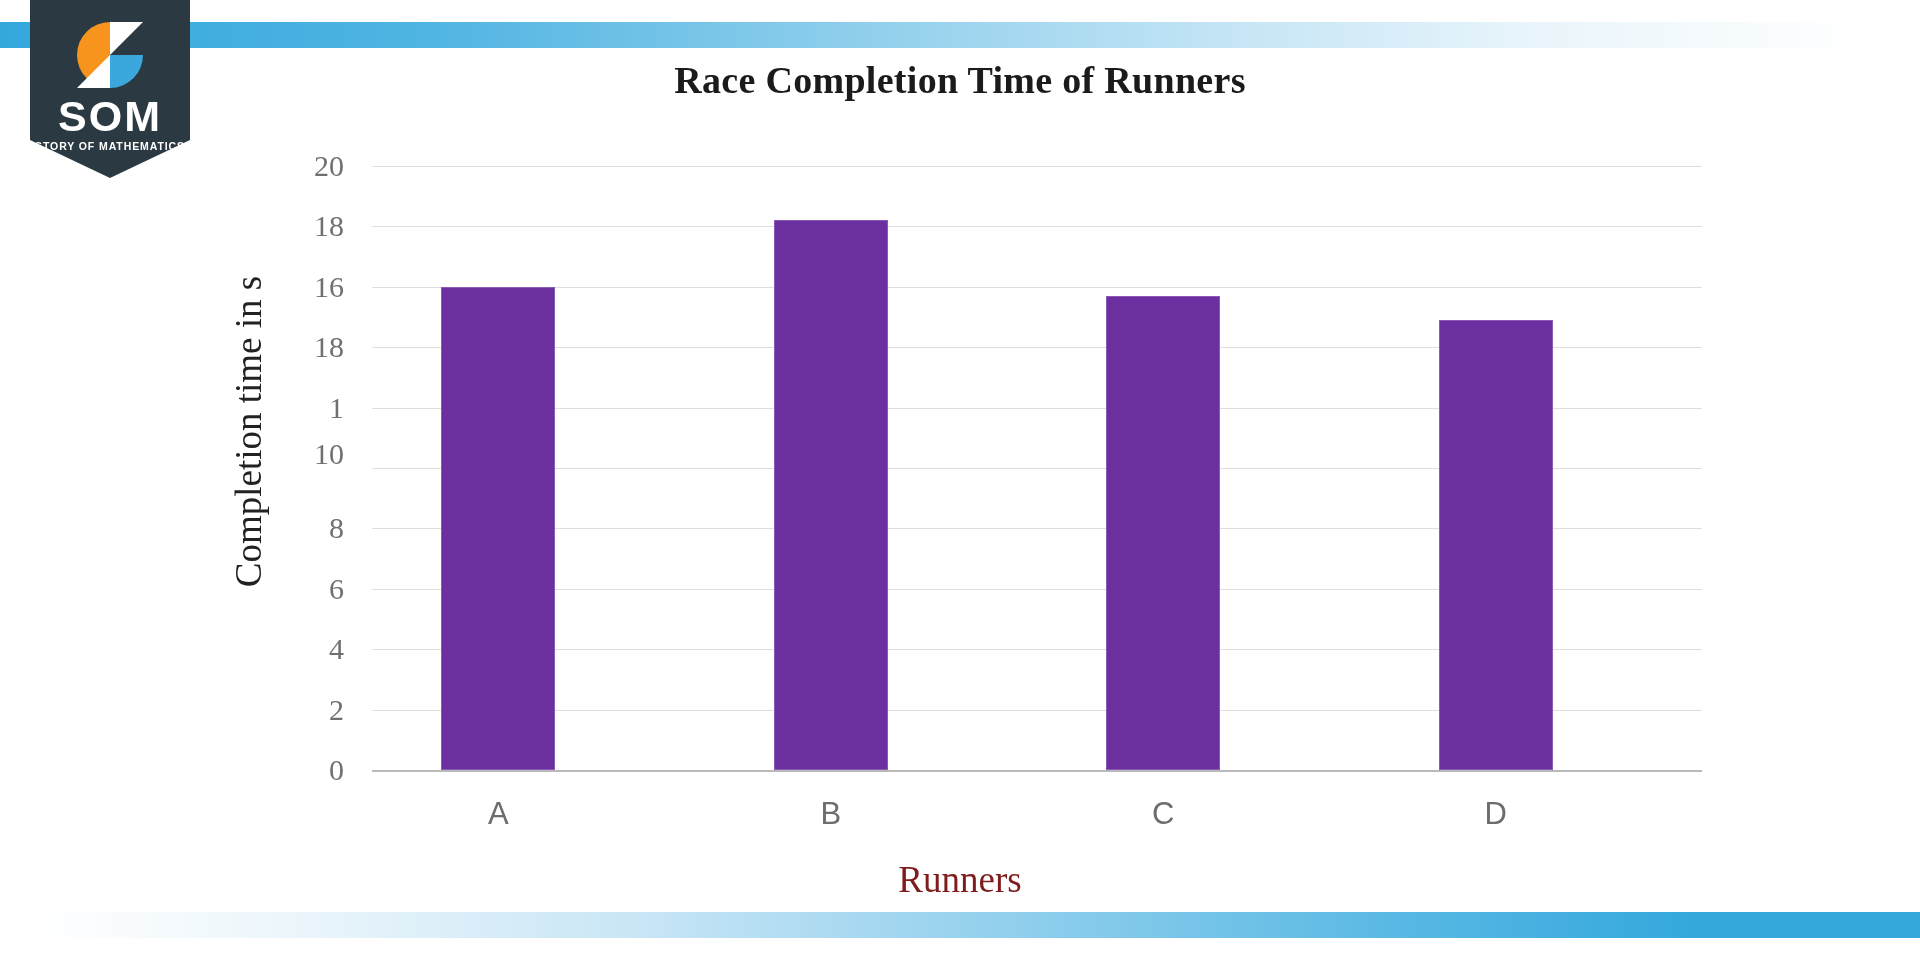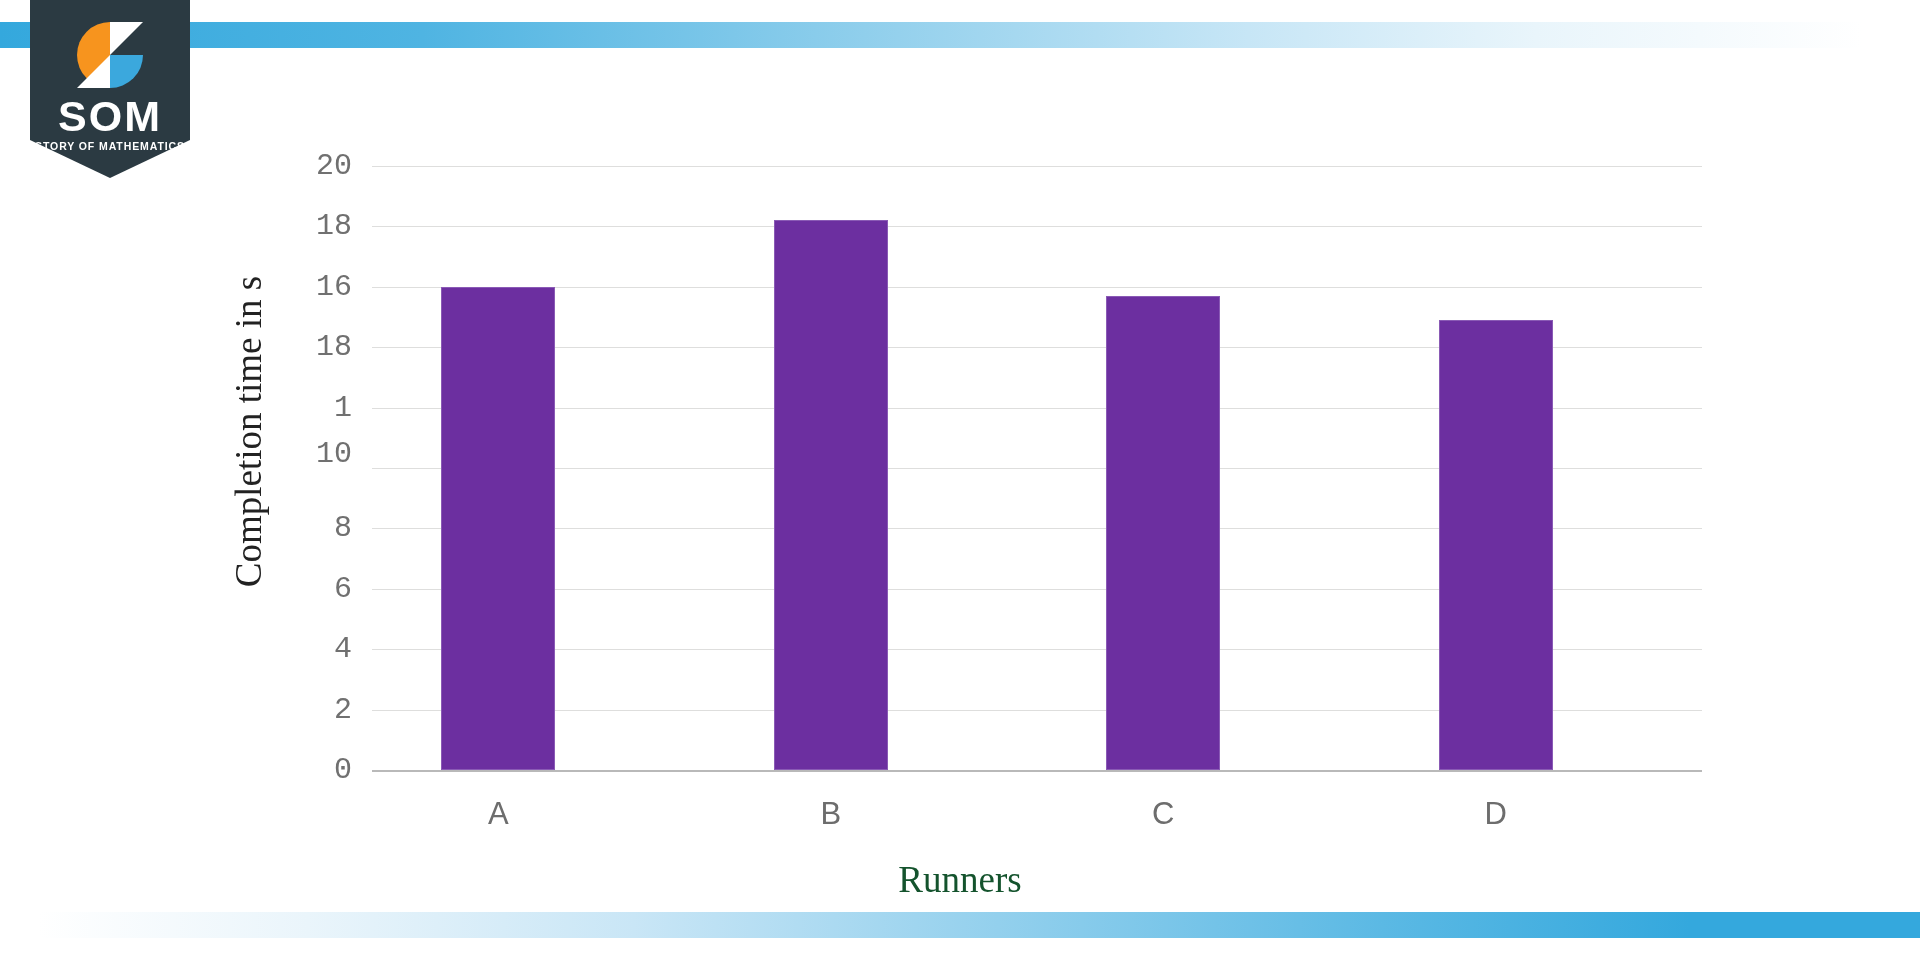--- a/index.html
+++ b/index.html
@@ -80,21 +80,21 @@
   }
 
   .x-axis-title {
     position: absolute;
     left: 360px;
     top: 858px;
     width: 1200px;
     text-align: center;
     font-family: "Liberation Serif", serif;
     font-size: 37px;
-    color: #14532d;
+    color: #7f1d1d;
   }
 
   
   .plot {
     position: absolute;
     left: 372px;
     top: 166px;
     width: 1330px;
     height: 604px;
   }
@@ -108,25 +108,25 @@
   .axis-line {
     position: absolute;
     left: 0;
     width: 100%;
     height: 2px;
     background: #b9b9b9;
   }
   .ytick {
     position: absolute;
     right: 100%;
-    margin-right: 20px;
+    margin-right: 28px;
     transform: translateY(-50%);
     font-size: 30px;
     color: #707070;
-    font-family: Liberation Mono, monospace;
+    font-family: Liberation Serif, serif;
     white-space: nowrap;
   }
   .bar {
     position: absolute;
     bottom: 0;
     background: #6c2fa0;
     border: 1px solid #8a5ab5;
     box-sizing: border-box;
   }
   .xtick {
@@ -155,20 +155,21 @@
       <polygon points="33,33 33,66 0,66" fill="#ffffff"></polygon>
       <path d="M33,33 L66,33 A33,33 0 0 1 33,66 Z" fill="#3ba8dd"></path>
     </g>
     <text x="80" y="131" text-anchor="middle" fill="#ffffff" font-family="Liberation Sans, sans-serif" font-size="43" font-weight="bold" letter-spacing="2">SOM</text>
     <text x="80" y="150" text-anchor="middle" fill="#ffffff" font-family="Liberation Sans, sans-serif" font-size="10.5" font-weight="bold" letter-spacing="0.9">STORY OF MATHEMATICS</text>
   </svg>
 </div>
 
 <div class="chart-area">
 
+  <div class="chart-title">Race Completion Time of Runners</div>
 
   <div class="y-axis-title">Completion time in s</div>
 
   <div class="x-axis-title">Runners</div>
 
   <div class="plot">
     <div id="gridlines">
         <div class="gridline" style="top: 0px;"></div>
         <div class="ytick" style="top: 0px;">20</div>
         <div class="gridline" style="top: 60.4px;"></div>

